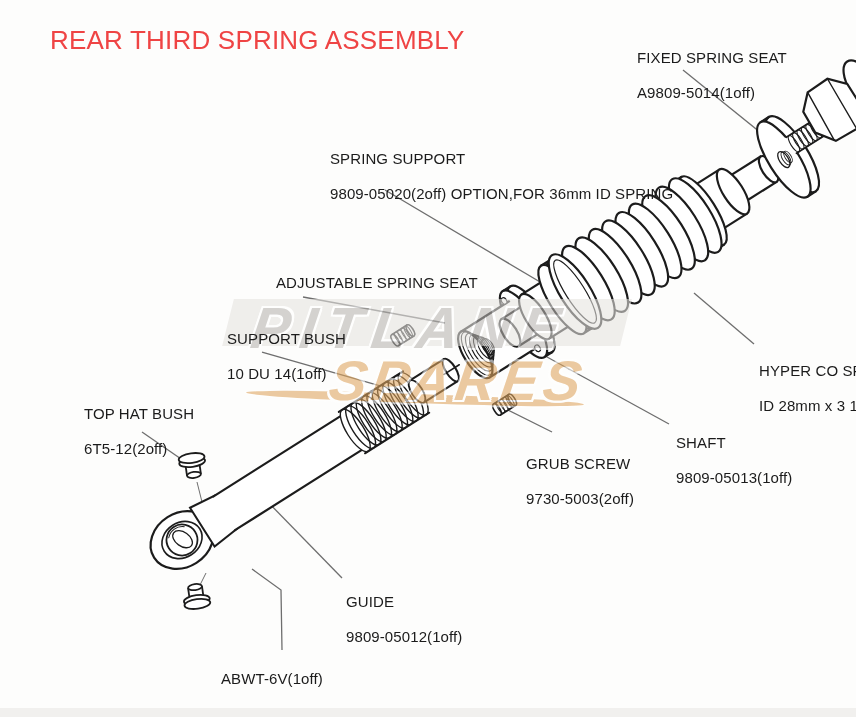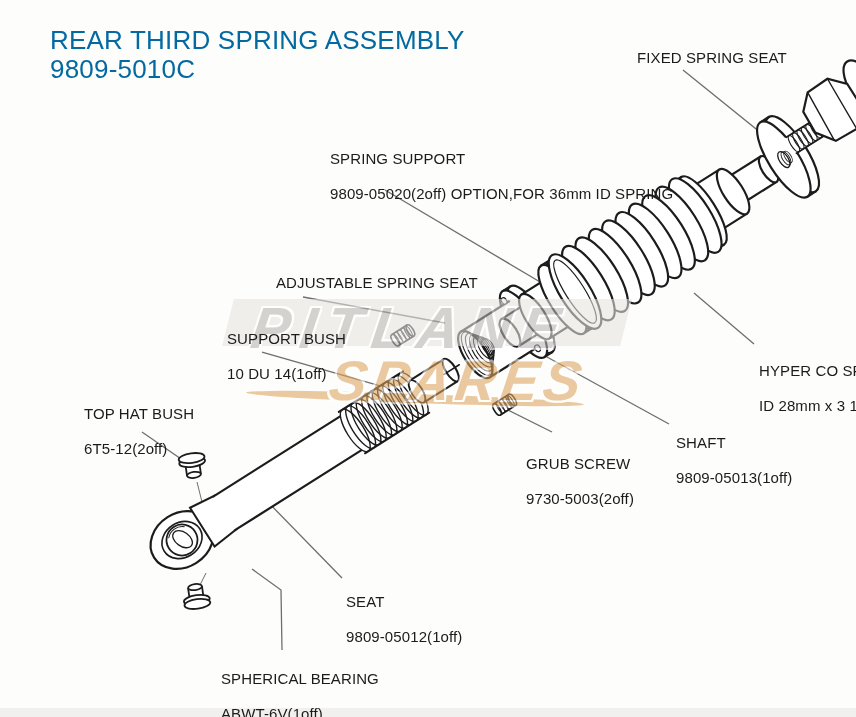--- a/index.html
+++ b/index.html
@@ -9,21 +9,21 @@
     font-family:"Liberation Sans", sans-serif;
     -webkit-font-smoothing:antialiased;
   }
   #art{position:absolute;left:0;top:0;z-index:1;}
   .lbl{
     position:absolute;z-index:3;color:#1b1b1b;
     font-size:15px;line-height:18.5px;letter-spacing:.1px;white-space:nowrap;
   }
   .lbl span{display:block;margin-top:16px;}
   #title{
-    position:absolute;left:50px;top:26px;z-index:3;color:#0369a1;
+    position:absolute;left:50px;top:26px;z-index:3;color:#ef4444;
     font-size:26px;line-height:29px;letter-spacing:.2px;white-space:nowrap;
   }
   #title span{display:block;}
   
   #wm{position:absolute;left:0;top:0;width:856px;height:717px;z-index:2;opacity:.58;pointer-events:none;}
   .wm-band{
     position:absolute;left:228px;top:299px;width:398px;height:47px;
     background:#e6e4e0;transform:skewX(-14deg);
   }
   .wm-word{
@@ -261,25 +261,25 @@
 
 <div id="wm">
   <div class="wm-band"></div>
   <div class="wm-swoosh"></div>
   <div class="wm-word" id="wm-line1">PITLANE</div>
   <div class="wm-word" id="wm-line2">SPARES</div>
 </div>
 
 <div id="title">
   <span>REAR THIRD SPRING ASSEMBLY</span>
-  <span>9809-5010C</span>
 </div>
 
 <div class="lbl" style="left:637px;top:33px">
   <span>FIXED SPRING SEAT</span>
+  <span>A9809-5014(1off)</span>
 </div>
 
 <div class="lbl" style="left:330px;top:134px">
   <span>SPRING SUPPORT</span>
   <span>9809-05020(2off) OPTION,FOR 36mm ID SPRING</span>
 </div>
 
 <div class="lbl" style="left:276px;top:258px">
   <span>ADJUSTABLE SPRING SEAT</span>
 </div>
@@ -303,20 +303,19 @@
   <span>SHAFT</span>
   <span>9809-05013(1off)</span>
 </div>
 
 <div class="lbl" style="left:526px;top:439px">
   <span>GRUB SCREW</span>
   <span>9730-5003(2off)</span>
 </div>
 
 <div class="lbl" style="left:346px;top:577px">
-  <span>SEAT</span>
+  <span>GUIDE</span>
   <span>9809-05012(1off)</span>
 </div>
 
 <div class="lbl" style="left:221px;top:654px">
-  <span>SPHERICAL BEARING</span>
   <span>ABWT-6V(1off)</span>
 </div>
 
 </body></html>

